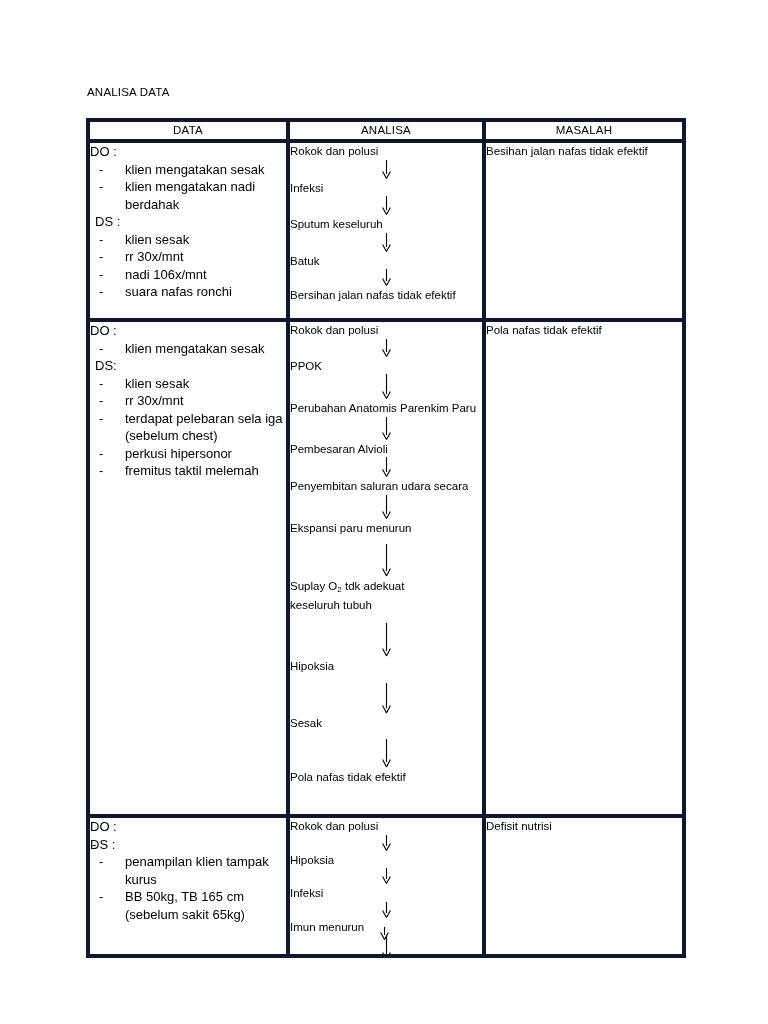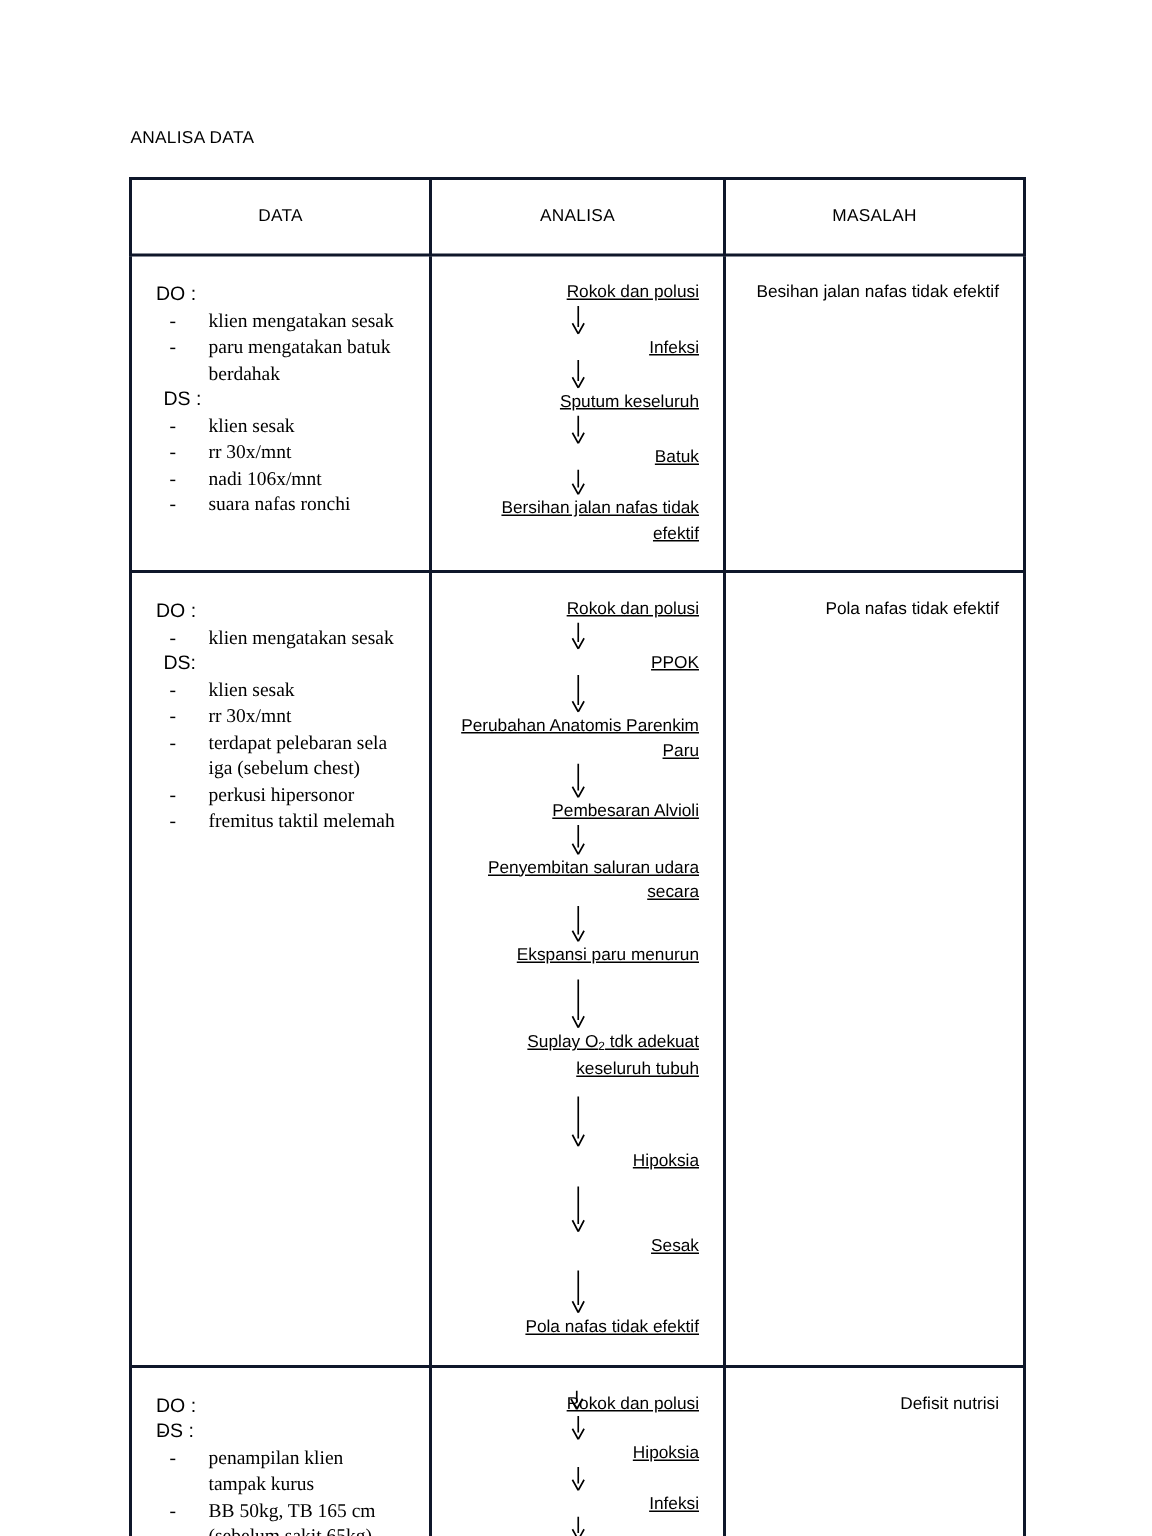--- a/index.html
+++ b/index.html
@@ -36,23 +36,23 @@
   
   .analysis-table {
     position: absolute;
     left: 86px;
     top: 118px;
     width: 596px;
     border-collapse: collapse;
     table-layout: fixed;
   }
   .analysis-table td, .analysis-table th {
-    border: 2px solid #0f172a;
+    border: 4px solid #0f172a;
     vertical-align: top;
-    padding: 16px;
+    padding: 0;
     overflow: hidden;
   }
   .col-data   { width: 200px; }
   .col-etio   { width: 196px; }
   .col-masalah{ width: 200px; }
 
   .hdr-cell {
     text-align: center;
     font-weight: normal;
     font-size: 11.5px;
@@ -68,21 +68,20 @@
     line-height: 17.5px;
   }
   .label-line {
     margin: 0 0 0 0;
     white-space: nowrap;
   }
   ul.bullets {
     list-style: none;
     margin: 0;
     padding: 0;
-    font-family: Liberation Serif, serif;
   }
   ul.bullets li {
     position: relative;
     padding-left: 35px;
     margin: 0;
   }
   ul.bullets li::before {
     content: "-";
     position: absolute;
     left: 9px;
@@ -93,40 +92,38 @@
   }
   .bullet-empty::before {
     left: 2px !important;
   }
 
   
   .etio-cell {
     padding: 4px 6px 0 6px;
     font-size: 11.5px;
     line-height: 16.5px;
-    text-align: right;
-    text-decoration: underline;
+    text-align: left;
   }
   .flow-node {
     white-space: pre-line;
   }
   .flow-arrow {
     display: block;
     width: 100%;
     text-align: center;
     line-height: 1;
   }
   .flow-arrow svg { display: inline-block; vertical-align: top; }
 
   
   .masalah-cell {
     padding: 4px 3px 0 4px;
     font-size: 11.5px;
     line-height: 17px;
-    text-align: right;
   }
 
   .clip-arrow-wrap {
     position: relative;
     height: 14px;
   }
   .clip-arrow-wrap svg {
     position: absolute;
     left: 50%;
     margin-left: -5px;
@@ -154,21 +151,21 @@
         <th class="hdr-cell">MASALAH</th>
       </tr>
     </thead>
     <tbody>
 
       <tr style="height:179px">
         <td class="data-cell">
           <div class="label-line">DO :</div>
           <ul class="bullets">
             <li>klien mengatakan sesak</li>
-            <li>paru mengatakan batuk berdahak</li>
+            <li>klien mengatakan nadi berdahak</li>
           </ul>
           <div class="label-line" style="padding-left:5px">DS :</div>
           <ul class="bullets">
             <li>klien sesak</li>
             <li>rr 30x/mnt</li>
             <li>nadi 106x/mnt</li>
             <li>suara nafas ronchi</li>
           </ul>
         </td>
 

